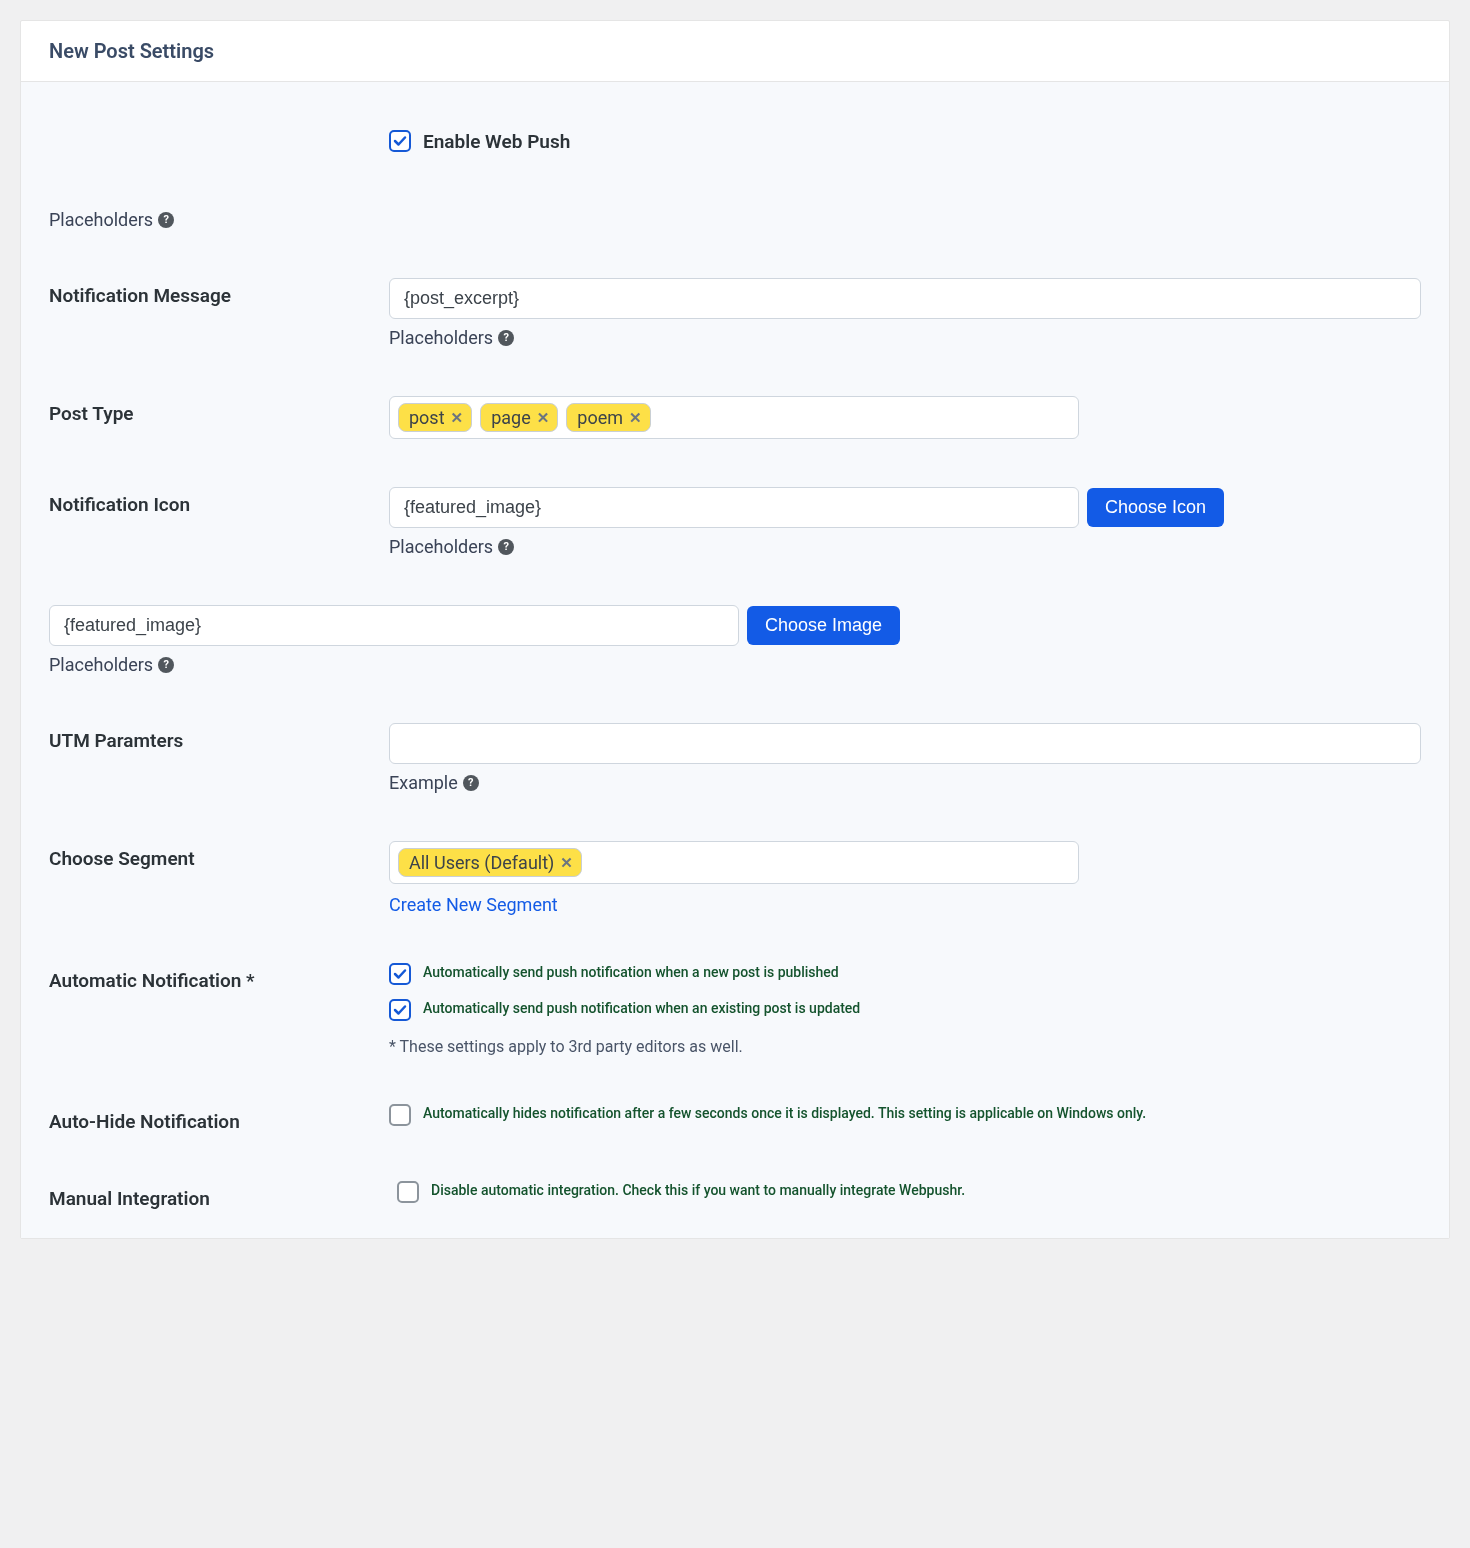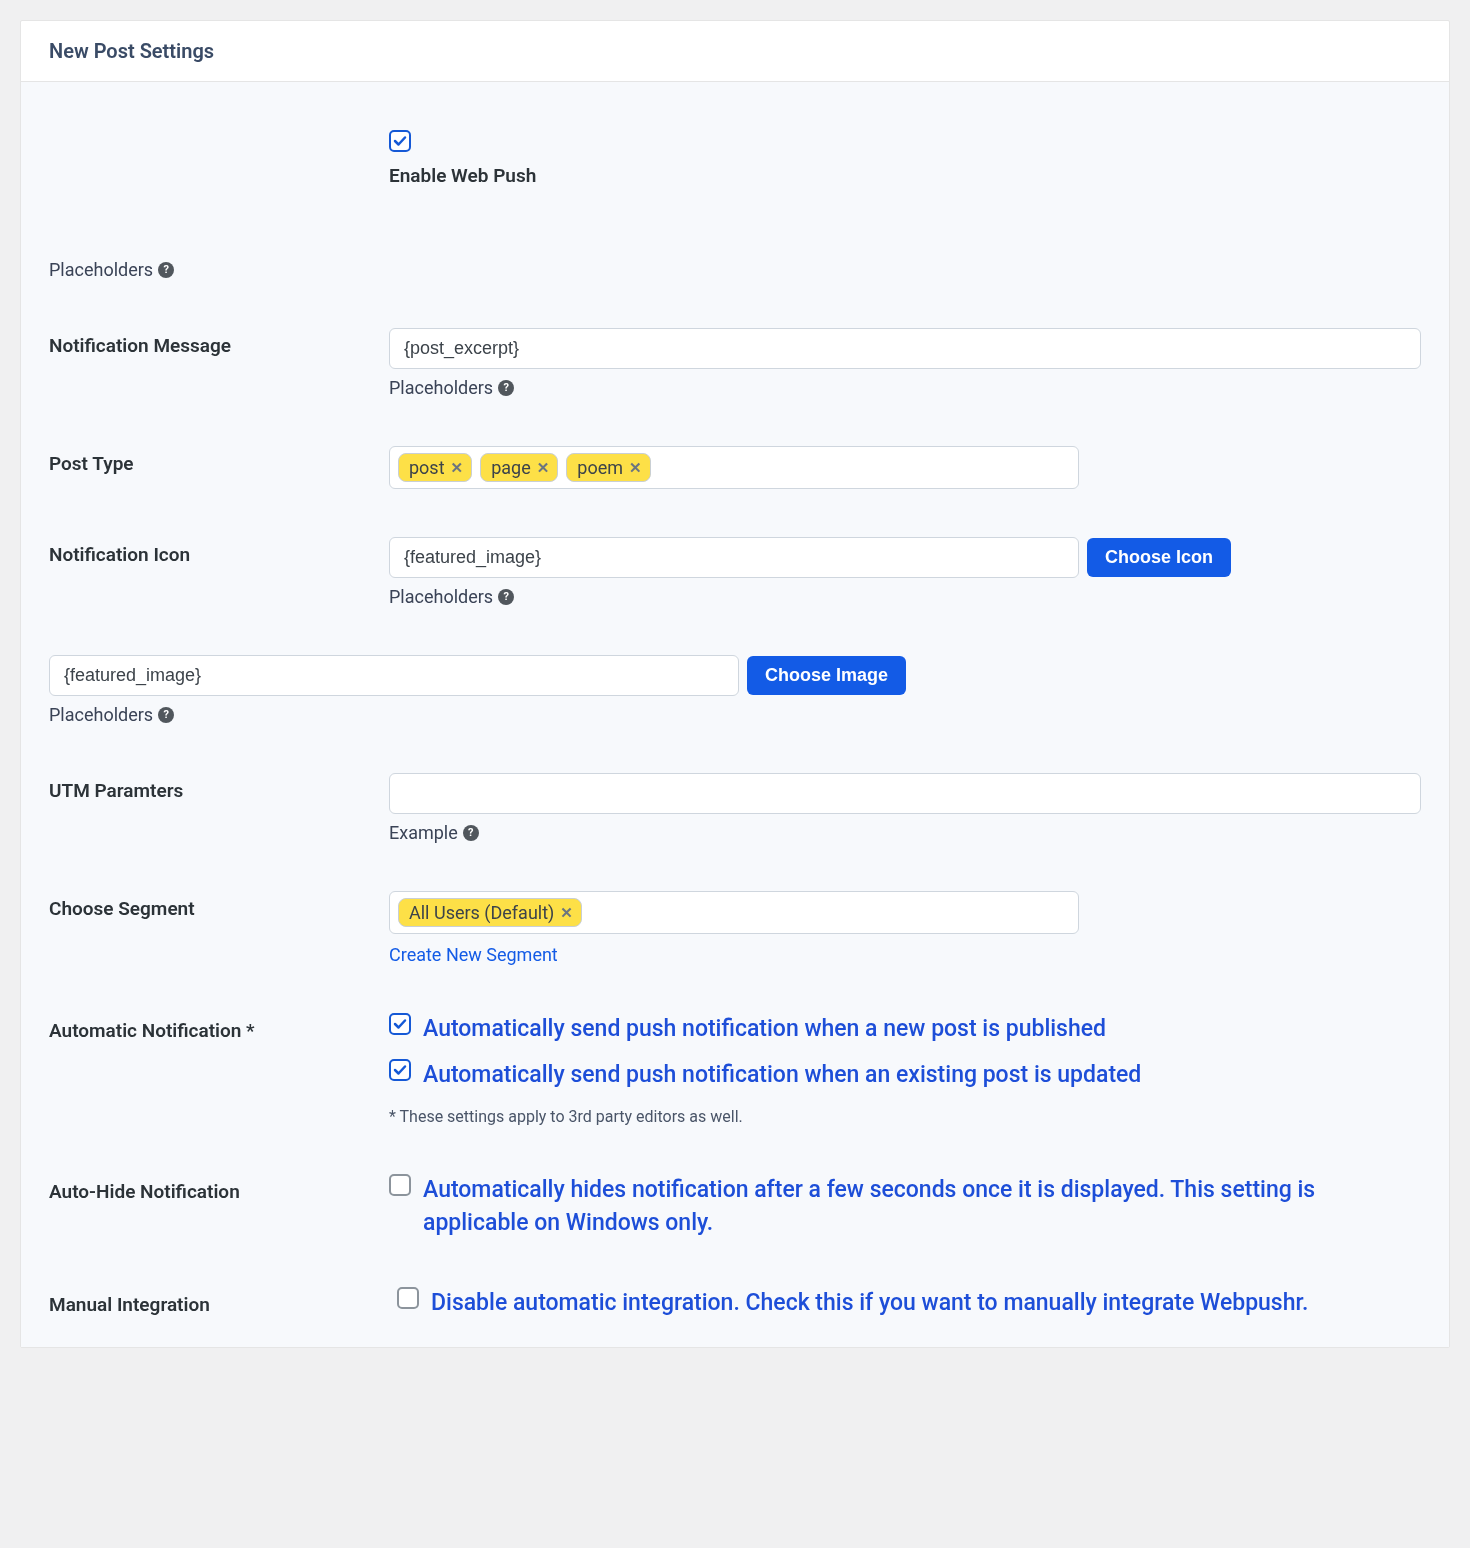--- a/index.html
+++ b/index.html
@@ -83,21 +83,21 @@
     font-size: 11px;
     font-weight: 700;
   }
   .btn-primary {
     background: #135be6;
     color: #fff;
     border: none;
     border-radius: 6px;
     padding: 9px 18px;
     font-size: 18px;
-    font-weight: 700;
+    font-weight: 400;
     cursor: pointer;
     white-space: nowrap;
   }
   .tag-input {
     background: #fff;
     border: 1px solid #cfd6de;
     border-radius: 6px;
     padding: 6px 8px;
     display: flex;
     gap: 8px;
@@ -142,22 +142,22 @@
     flex-shrink: 0;
     cursor: pointer;
   }
   .cb-row {
     display: flex;
     align-items: flex-start;
     gap: 12px;
     margin-bottom: 14px;
   }
   .cb-label {
-    font-size: 23px;
-    color: #1d4ed8;
+    font-size: 14px;
+    color: #14532d;
     font-weight: 500;
     line-height: 1.4;
   }
   .cb-label-bold {
     font-size: 19px;
     color: #2c3338;
     font-weight: 600;
   }
   .footnote {
     font-size: 16px;
@@ -177,21 +177,21 @@
 
 <div class="container">
   <div class="panel-header">
     <h2>New Post Settings</h2>
   </div>
   <div class="panel-body">
 
     <div class="form-row">
       <div class="label-col"></div>
       <div class="field-col">
-        <div class="cb-row" style="margin-bottom:16px;flex-direction:column;">
+        <div class="cb-row" style="margin-bottom:0;">
           <span class="checkbox-custom checked">
             <svg width="14" height="14" viewBox="0 0 14 14">
                 <path d="M2 7 L5.5 10.5 L12 3.5" stroke="#1559d6" stroke-width="2.5" fill="none" stroke-linecap="round" stroke-linejoin="round"></path>
               </svg>
           </span>
           <span class="cb-label-bold">Enable Web Push</span>
         </div>
       </div>
     </div>
 

